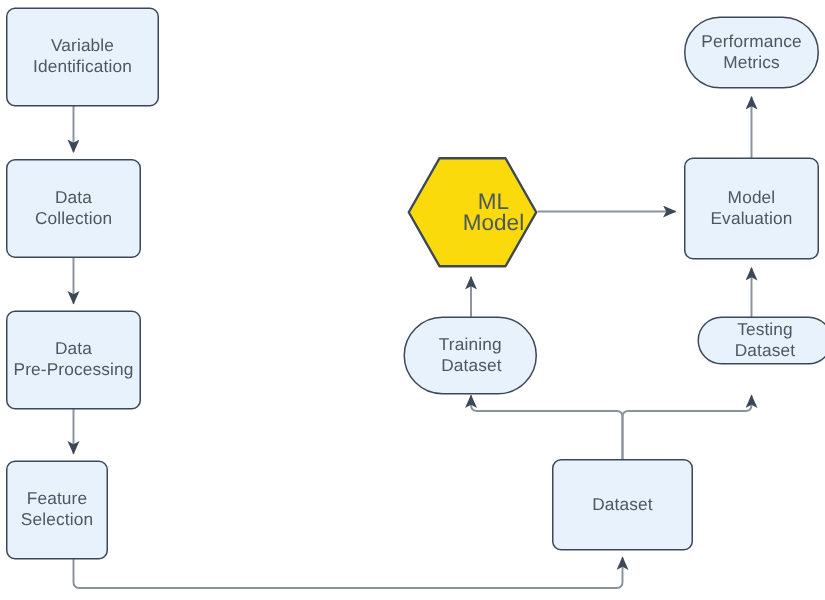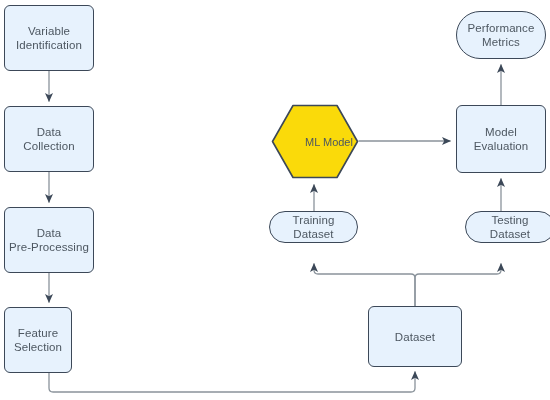--- a/index.html
+++ b/index.html
@@ -61,21 +61,21 @@
     justify-content: center;
   }
   .hex-wrap svg {
     position: absolute;
     left: 0;
     top: 0;
   }
   .hex-wrap .label {
     position: relative;
     color: #4d5761;
-    font-size: 11px;
+    font-size: 15px;
     line-height: 14px;
     text-align: center;
     z-index: 1;
     margin-left: 28px;
   }
 </style>
 </head>
 <body>
 
 <div id="canvas">
@@ -93,21 +93,21 @@
         <path d="M 49,373 L 49,388 Q 49,392 53,392 L 411,392 Q 415,392 415,388 L 415,372" fill="none" stroke="#8a939b" stroke-width="1.3" stroke-linecap="round" marker-end="url(#arrowhead)"></path>
         <path d="M 415,306 L 415,278 Q 415,274 411,274 L 318,274 Q 314,274 314,270 L 314,264" fill="none" stroke="#8a939b" stroke-width="1.3" stroke-linecap="round" marker-end="url(#arrowhead)"></path>
         <path d="M 415,306 L 415,278 Q 415,274 419,274 L 497,274 Q 501,274 501,270 L 501,264" fill="none" stroke="#8a939b" stroke-width="1.3" stroke-linecap="round" marker-end="url(#arrowhead)"></path>
         <path d="M 314,211 L 314,185" fill="none" stroke="#8a939b" stroke-width="1.3" stroke-linecap="round" marker-end="url(#arrowhead)"></path>
         <path d="M 501,211 L 501,179" fill="none" stroke="#8a939b" stroke-width="1.3" stroke-linecap="round" marker-end="url(#arrowhead)"></path>
         <path d="M 359,141 L 450,141" fill="none" stroke="#8a939b" stroke-width="1.3" stroke-linecap="round" marker-end="url(#arrowhead)"></path>
         <path d="M 501,105 L 501,65" fill="none" stroke="#8a939b" stroke-width="1.3" stroke-linecap="round" marker-end="url(#arrowhead)"></path>
       </g>
   </svg>
 
-  <div class="node rect" style="left: 4px; top: 5px; width: 90px; height: 66px;">
+  <div class="node rect" style="left: 4px; top: 5px; width: 102px; height: 66px;">
     <span class="label">Variable
 Identification</span>
   </div>
 
   <div class="node rect" style="left: 4px; top: 106px; width: 90px; height: 66px;">
     <span class="label">Data
 Collection</span>
   </div>
 
   <div class="node rect" style="left: 4px; top: 207px; width: 90px; height: 66px;">
@@ -130,21 +130,21 @@
   <div class="node stadium" style="left: 456px; top: 11px; width: 90px; height: 48px;">
     <span class="label">Performance
 Metrics</span>
   </div>
 
   <div class="node rect" style="left: 456px; top: 105px; width: 90px; height: 68px;">
     <span class="label">Model
 Evaluation</span>
   </div>
 
-  <div class="node stadium" style="left: 269px; top: 211px; width: 89px; height: 32px;">
+  <div class="node stadium" style="left: 269px; top: 211px; width: 89px; height: 52px; text-align: right;">
     <span class="label">Training
 Dataset</span>
   </div>
 
   <div class="node stadium" style="left: 465px; top: 211px; width: 90px; height: 32px;">
     <span class="label">Testing
 Dataset</span>
   </div>
 
   <div class="node rect" style="left: 368px; top: 306px; width: 94px; height: 61px;">

